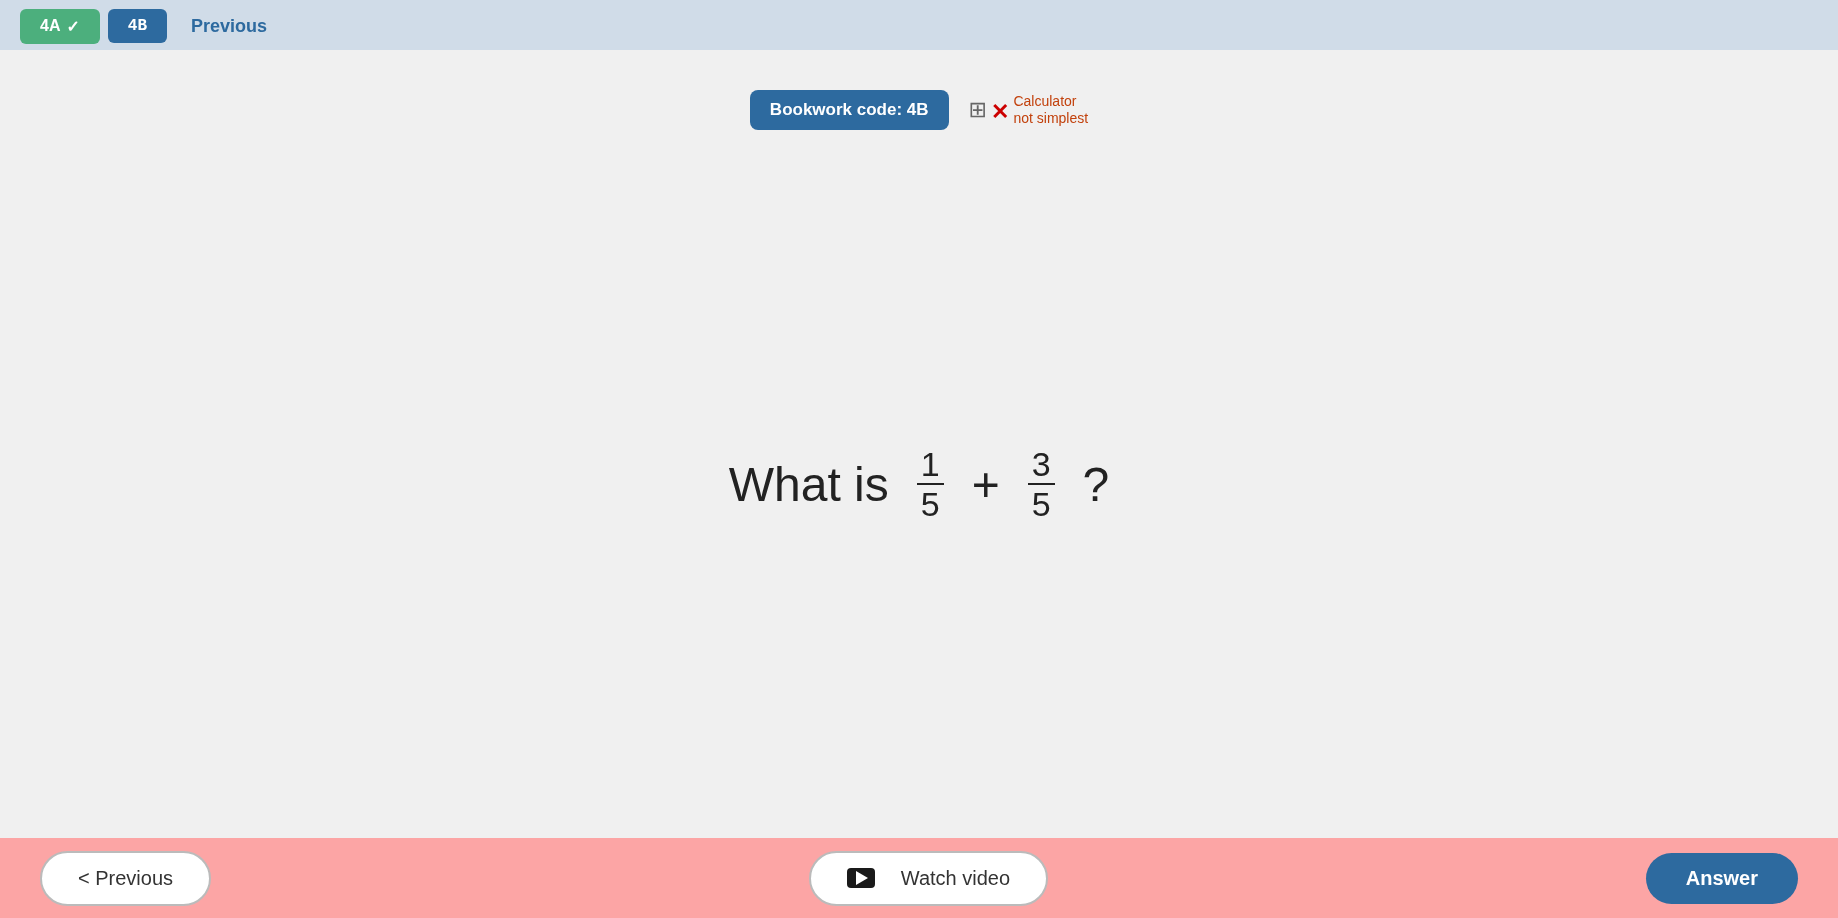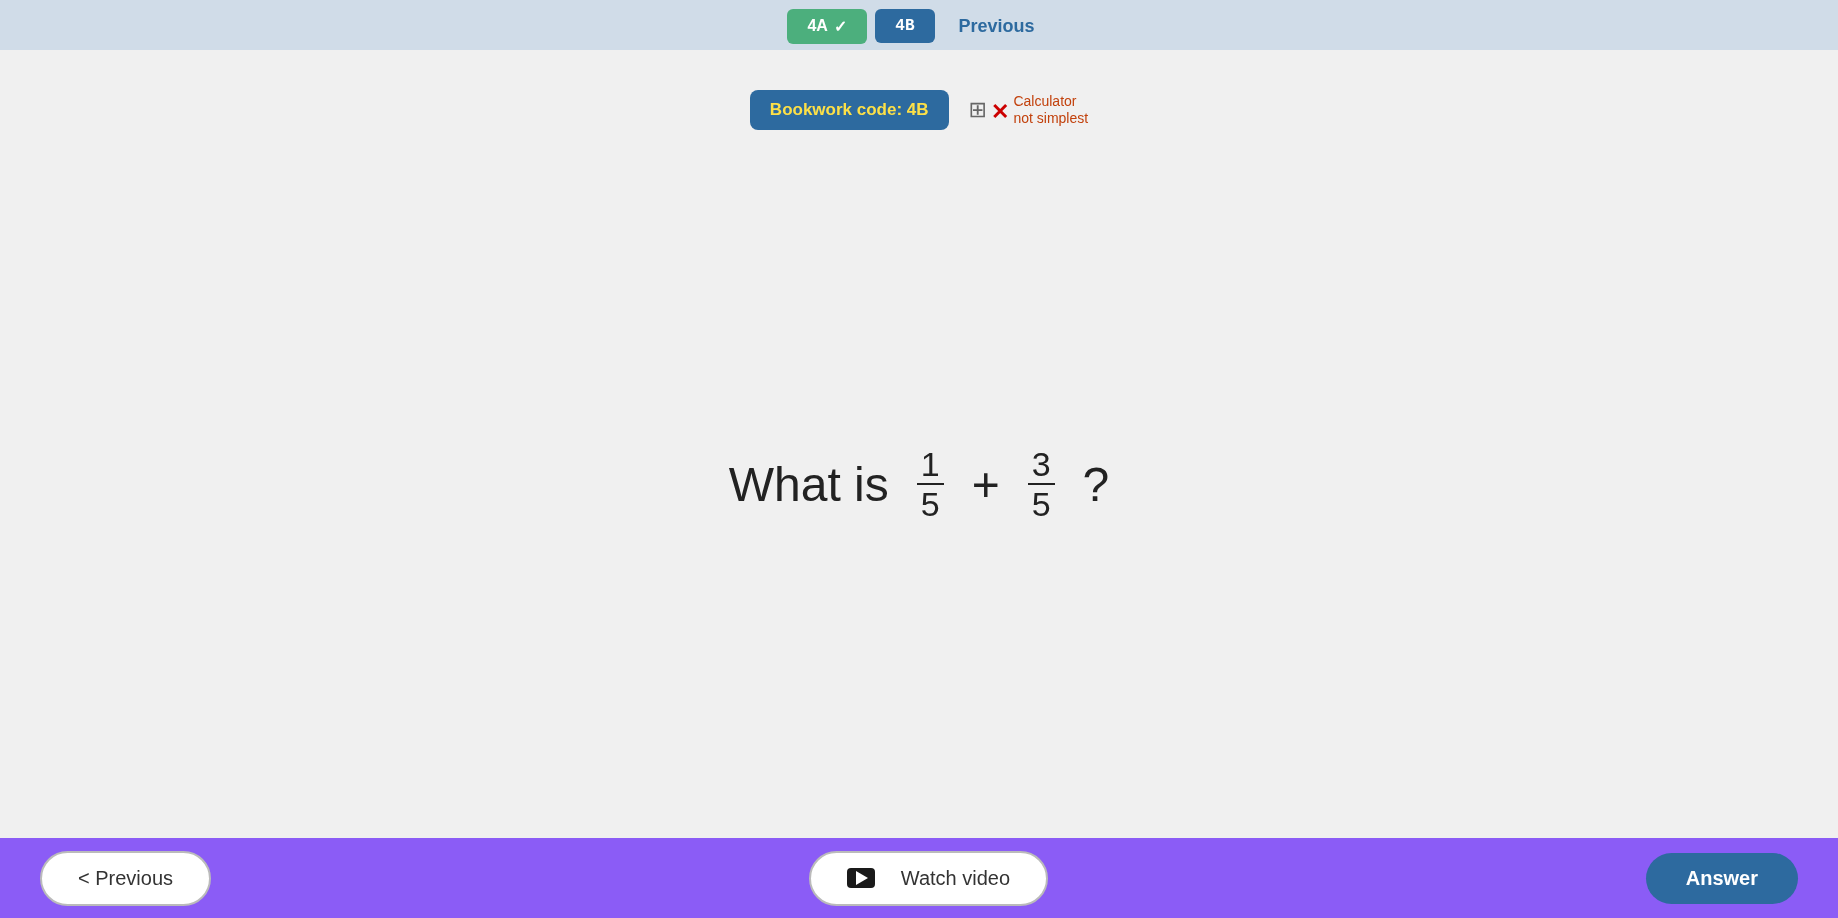--- a/index.html
+++ b/index.html
@@ -19,21 +19,20 @@
 
     .top-bar {
       position: absolute;
       top: 0;
       left: 0;
       right: 0;
       height: 52px;
       background-color: #d0dce8;
       display: flex;
       align-items: center;
-      justify-content: center;
       gap: 8px;
       padding: 0 20px;
     }
 
     .tab-4a {
       background-color: #4caf7d;
       color: white;
       border: none;
       border-radius: 6px;
       padding: 8px 20px;
@@ -81,21 +80,21 @@
 
     .bookwork-bar {
       display: flex;
       align-items: center;
       gap: 20px;
       margin-top: 40px;
     }
 
     .bookwork-code {
       background-color: #2d6a9f;
-      color: #fde047;
+      color: #ffffff;
       border-radius: 8px;
       padding: 10px 20px;
       font-size: 17px;
       font-weight: bold;
     }
 
     .question-area {
       flex: 1;
       display: flex;
       flex-direction: column;
@@ -142,21 +141,21 @@
     .bottom-bar {
       position: absolute;
       bottom: 0;
       left: 0;
       right: 0;
       height: 80px;
       display: flex;
       align-items: center;
       justify-content: space-between;
       padding: 0 40px;
-      background-color: #8b5cf6;
+      background-color: #fca5a5;
     }
 
     .prev-button {
       background: white;
       border: 2px solid #bbb;
       border-radius: 30px;
       padding: 14px 36px;
       font-size: 20px;
       color: #333;
       cursor: pointer;

